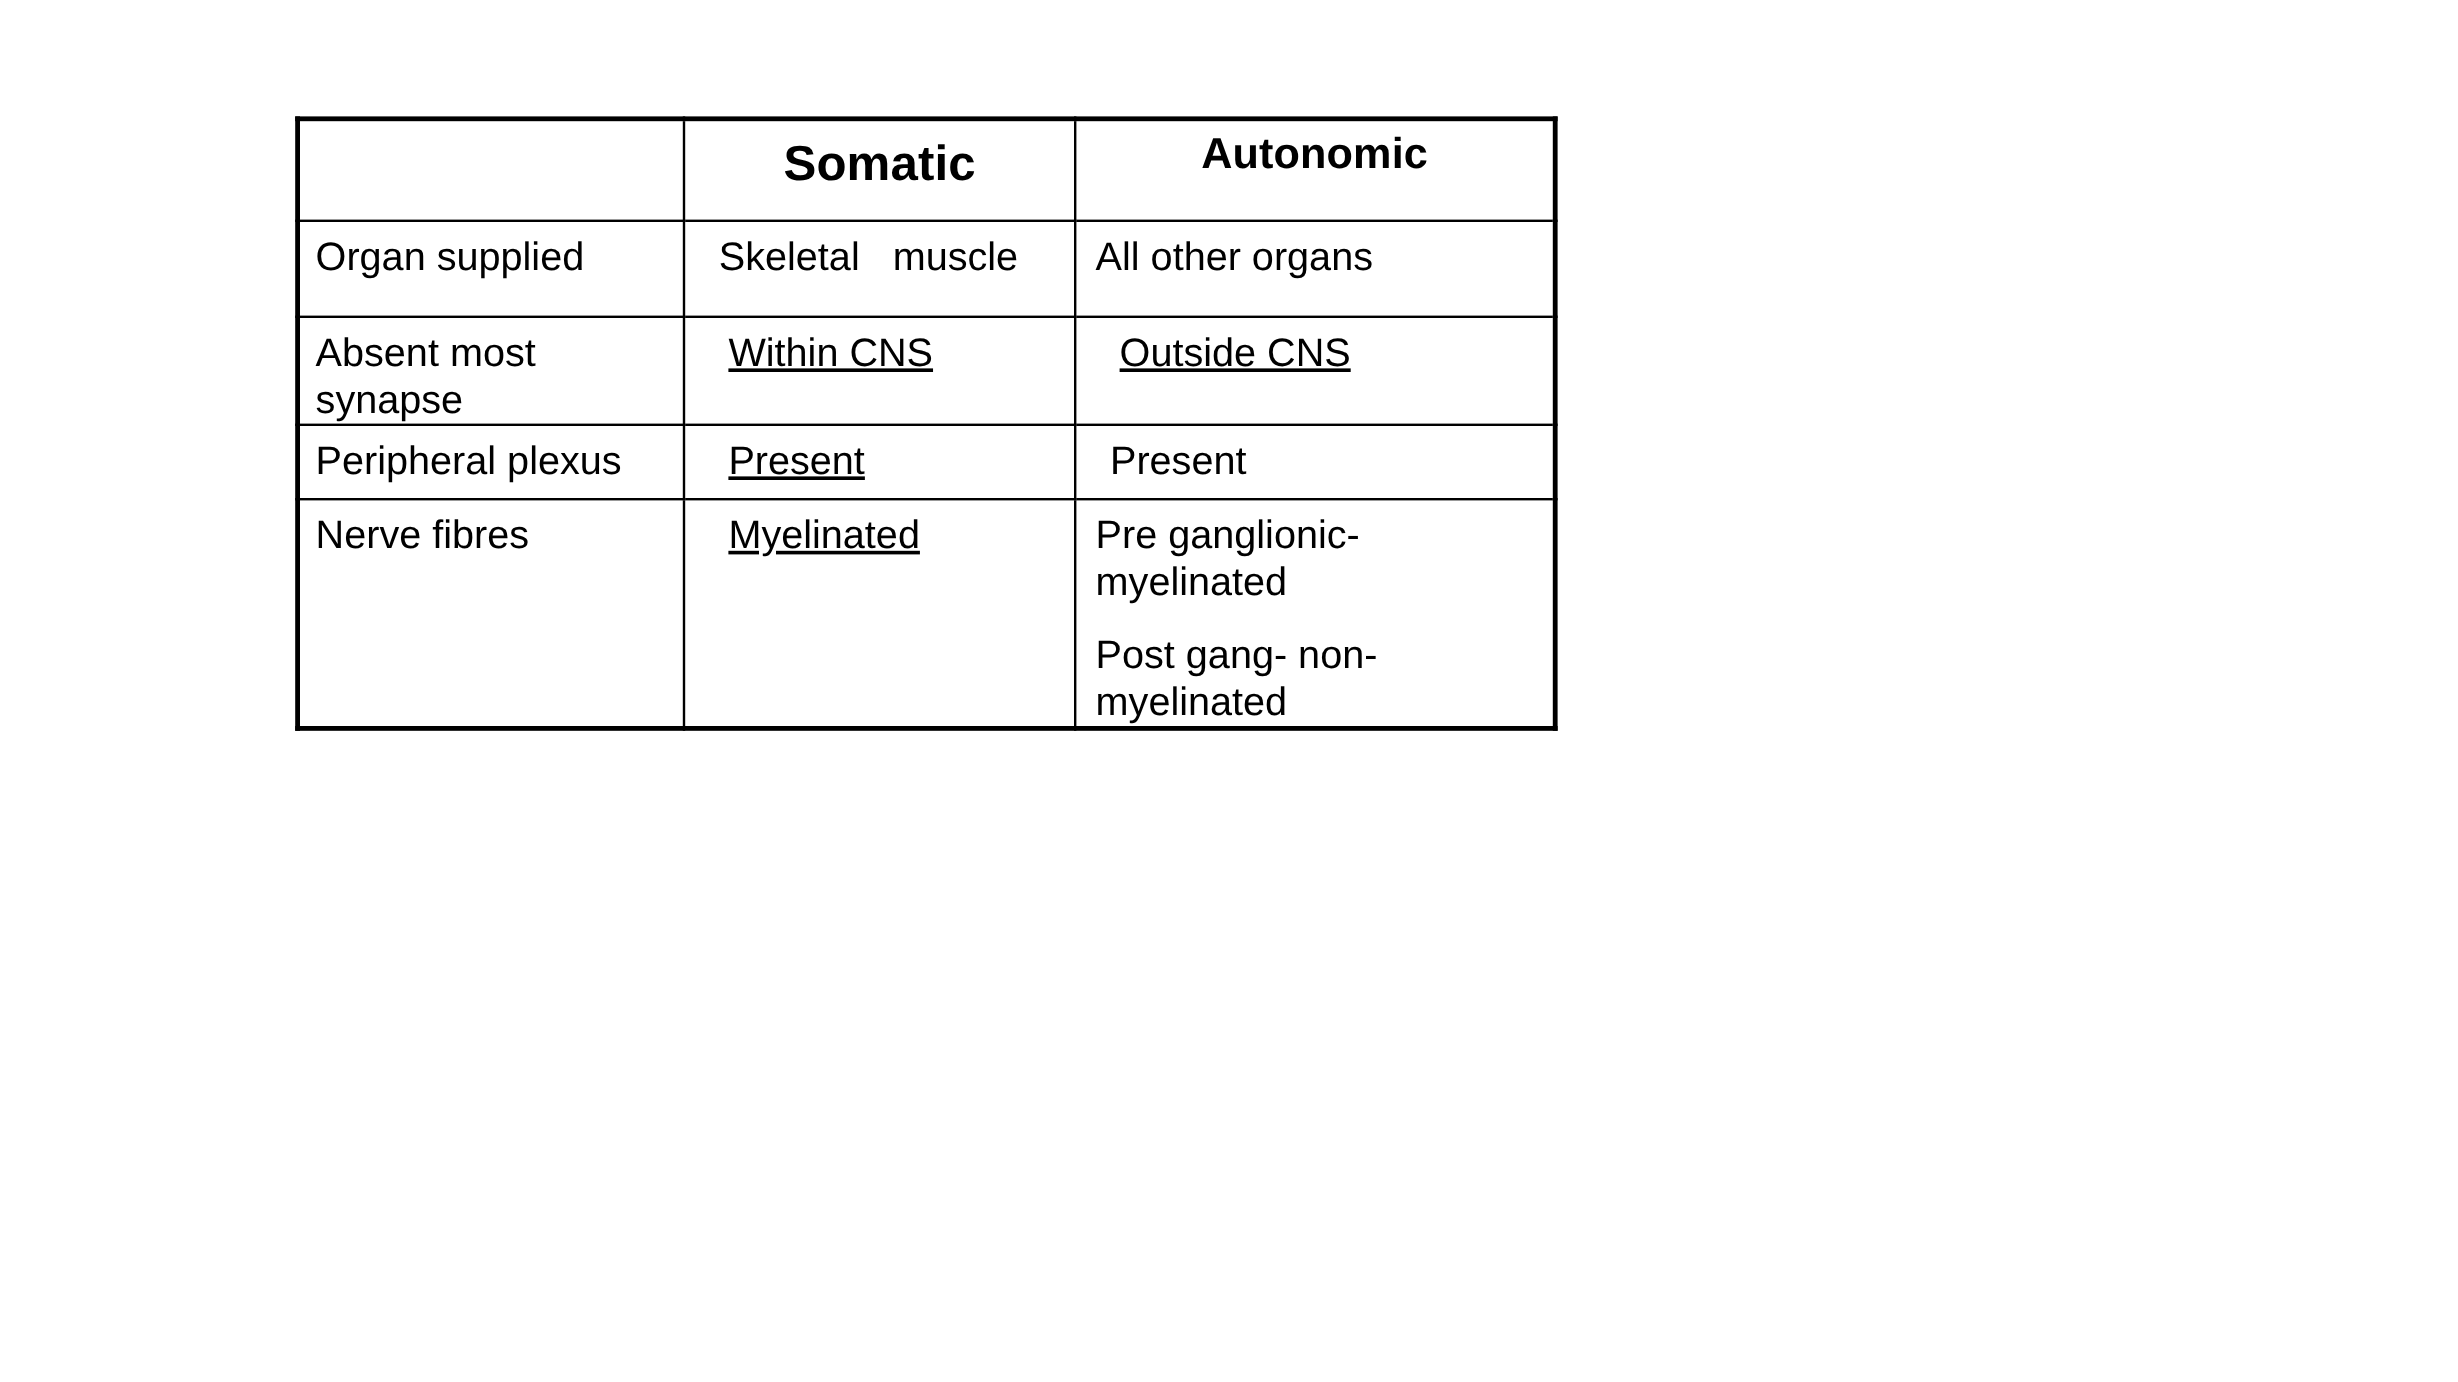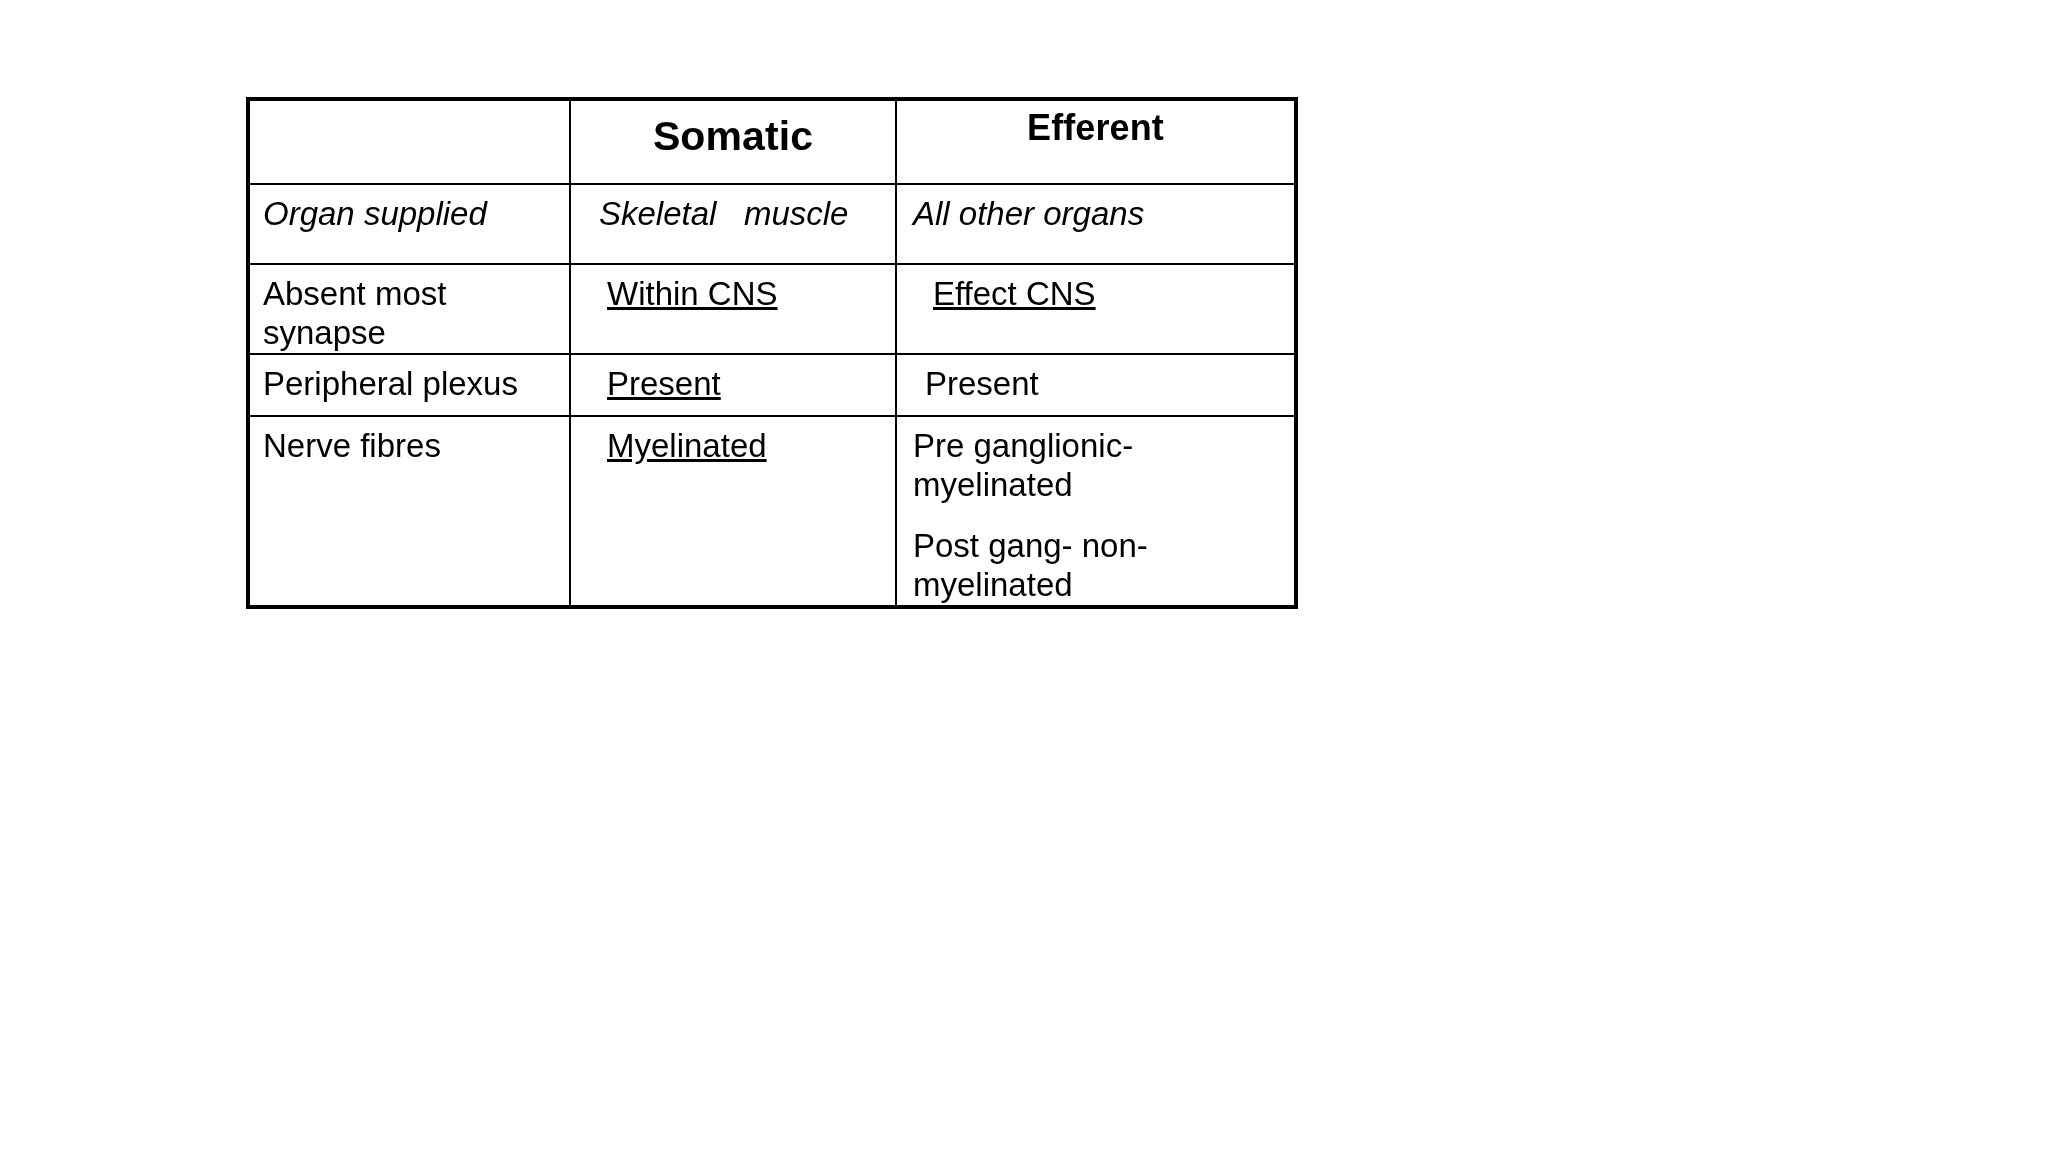--- a/index.html
+++ b/index.html
@@ -75,21 +75,21 @@
 
   .cell-val p, .cell-label p {
     margin: 0 0 0 0;
   }
   .cell-val p + p { margin-top: 22px; }
   .cell-label p + p { margin-top: 4px; }
 
   .pre { white-space: pre; }
 
   
-  tr.r-organ    td { height: 78px; font-style: italic; }
+  tr.r-organ    td { height: 78px; }
   tr.r-distal   td { height: 78px; }
   tr.r-plexus   td { height: 60px; }
   tr.r-efferent td { height: 72px; }
   tr.r-nerve    td { height: 176px; }
   tr.r-effect   td { height: 172px; }
 </style>
 </head>
 <body>
 
 <div id="canvas">
@@ -103,21 +103,21 @@
     <tbody>
 
       <tr class="header-row">
         <td>
           <div class="hdr-inner"></div>
         </td>
         <td>
           <div class="hdr-inner hdr-somatic">Somatic</div>
         </td>
         <td>
-          <div class="hdr-inner hdr-autonomic">Efferent</div>
+          <div class="hdr-inner hdr-autonomic">Autonomic</div>
         </td>
       </tr>
 
       <tr class="r-organ">
         <td>
           <div class="cell-label">Organ supplied</div>
         </td>
         <td>
           <div class="cell-val pre">Skeletal   muscle</div>
         </td>
@@ -127,21 +127,21 @@
       </tr>
 
       <tr class="r-distal">
         <td>
           <div class="cell-label">Absent most synapse</div>
         </td>
         <td>
           <div class="cell-val indent2">Within CNS</div>
         </td>
         <td>
-          <div class="cell-val indent2">Effect CNS</div>
+          <div class="cell-val indent2">Outside CNS</div>
         </td>
       </tr>
 
       <tr class="r-plexus">
         <td>
           <div class="cell-label">Peripheral plexus</div>
         </td>
         <td>
           <div class="cell-val indent2">Present</div>
         </td>

